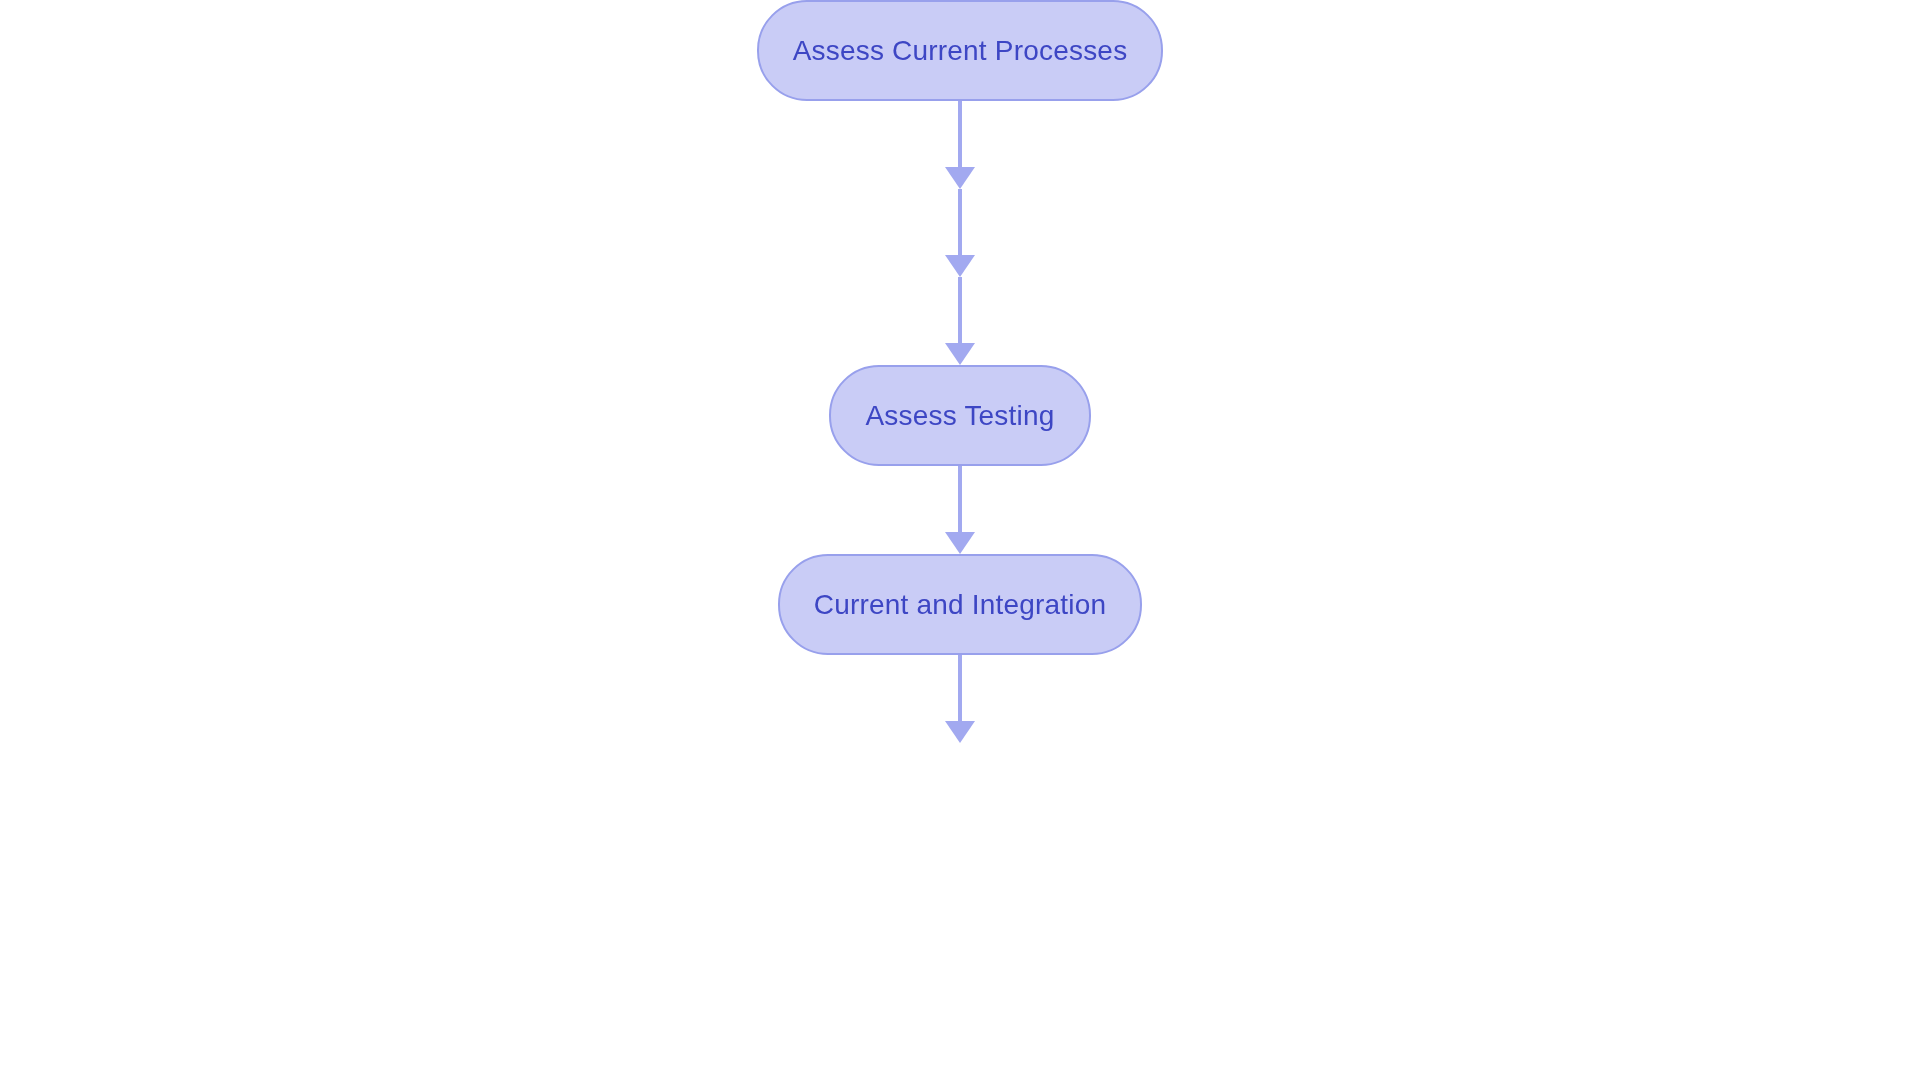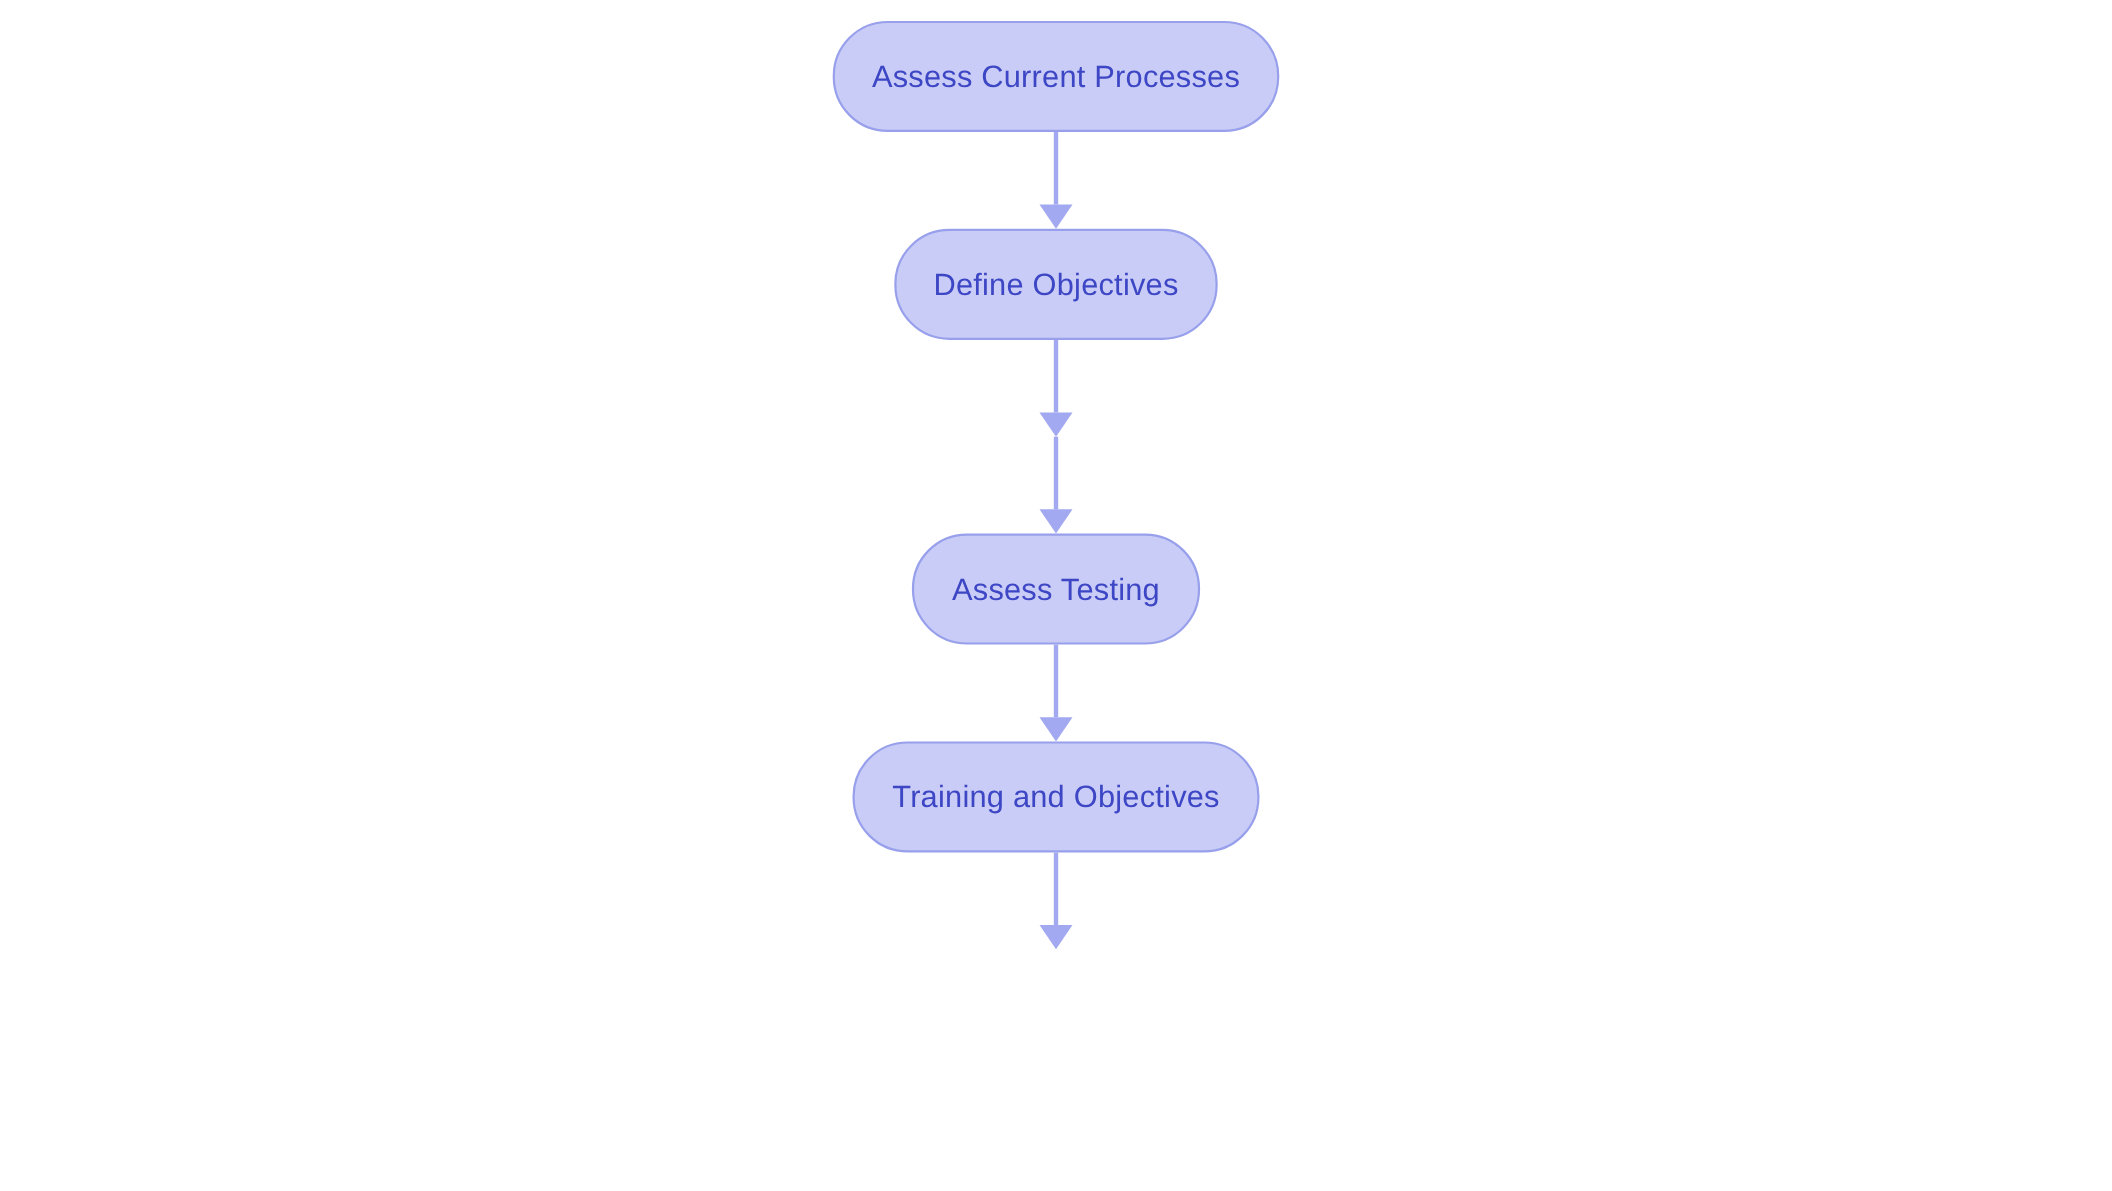--- a/index.html
+++ b/index.html
@@ -20,21 +20,21 @@
     background: var(--bg);
     font-family: "Liberation Sans", sans-serif;
     overflow: hidden;
   }
   .canvas {
     width: 1920px;
     height: 1083px;
     display: flex;
     flex-direction: column;
     align-items: center;
-    padding-top: 19px;
+    padding-top: 0;
   }
   .flow-node {
     height: 101px;
     min-width: 212px;
     padding: 0 34px;
     background: var(--node-fill);
     border: 2px solid var(--node-border);
     border-radius: 50px;
     display: flex;
     align-items: center;
@@ -74,23 +74,20 @@
 
   <div class="flow-node">
     <span>Assess Current Processes</span>
   </div>
 
   <div class="flow-arrow">
     <div class="stem"></div>
     <div class="head"></div>
   </div>
 
-  <div class="flow-node">
-    <span>Define Objectives</span>
-  </div>
 
   <div class="flow-arrow">
     <div class="stem"></div>
     <div class="head"></div>
   </div>
 
 
   <div class="flow-arrow">
     <div class="stem"></div>
     <div class="head"></div>
@@ -99,21 +96,21 @@
   <div class="flow-node">
     <span>Assess Testing</span>
   </div>
 
   <div class="flow-arrow">
     <div class="stem"></div>
     <div class="head"></div>
   </div>
 
   <div class="flow-node">
-    <span>Training and Objectives</span>
+    <span>Current and Integration</span>
   </div>
 
   <div class="flow-arrow">
     <div class="stem"></div>
     <div class="head"></div>
   </div>
 
 
 </div>
 

